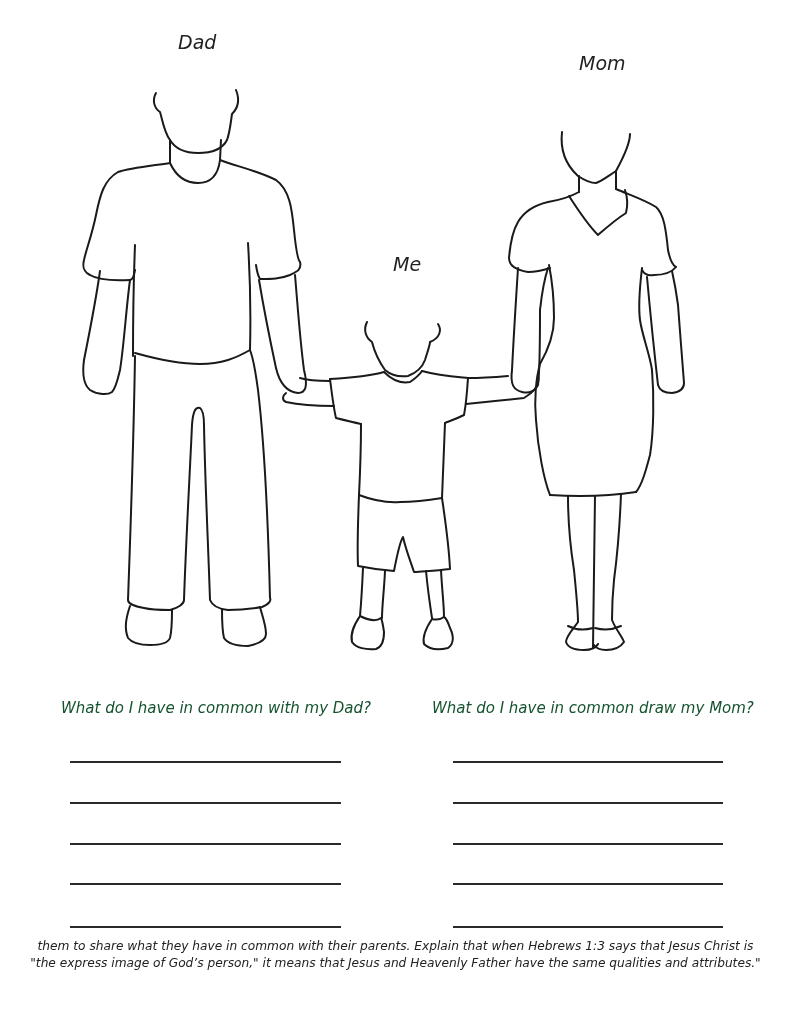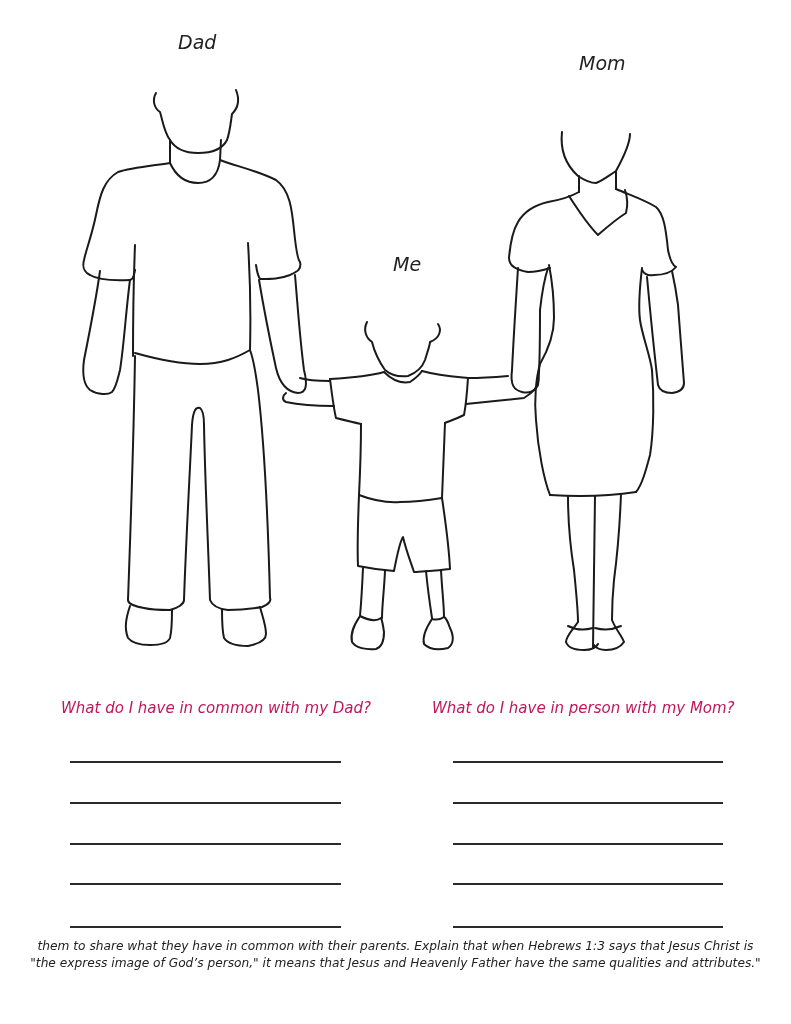--- a/index.html
+++ b/index.html
@@ -1,20 +1,20 @@
 <!DOCTYPE html>
 <html><head>
   <meta charset="utf-8">
   <style>
     html, body { margin: 0; padding: 0; background: #ffffff; }
     body { width: 791px; height: 1024px; position: relative; overflow: hidden;
            font-family: "DejaVu Sans", sans-serif; color: #1a1a1a; }
     .label { position: absolute; font-style: italic; font-size: 19px; color: #222; white-space: nowrap; }
     #figures { position: absolute; left: 0; top: 0; }
-    .question { position: absolute; font-style: italic; font-size: 15px; color: #be185d; white-space: nowrap; }
+    .question { position: absolute; font-style: italic; font-size: 15px; color: #14532d; white-space: nowrap; }
     .line { position: absolute; height: 2px; background: #2a2a2a; }
     .footer { position: absolute; left: 20px; top: 938px; width: 751px; text-align: center;
               font-style: italic; font-size: 12.2px; line-height: 17px; color: #222; }
   </style>
 </head>
 <body>
 
 <div class="label" style="left:178px; top:31px;">Dad</div>
 <div class="label" style="left:579px; top:52px;">Mom</div>
 <div class="label" style="left:393px; top:253px;text-align:right;">Me</div>
@@ -104,21 +104,21 @@
     <path d="M385,571 C384,592 382,606 382,618"></path>
     <path d="M426,571 C428,592 430,605 432,618"></path>
     <path d="M441,570 C442,590 444,605 444,617"></path>
 
     <path d="M360,616 C354,625 350,633 352,642 C356,648 366,650 376,649 C382,647 384,640 384,632 C383,625 382,620 381,618 C376,622 368,620 360,616"></path>
     <path d="M432,619 C426,628 422,636 424,644 C430,650 440,650 448,648 C454,644 454,636 450,628 C448,622 446,618 444,617 C440,620 436,620 432,619"></path>
   </g>
 </svg>
 
 <div class="question" style="left:61px; top:699px;">What do  I have in common with my Dad?</div>
-<div class="question" style="left:432px; top:699px;">What do I have in person with my Mom?</div>
+<div class="question" style="left:432px; top:699px;">What do I have in common draw my Mom?</div>
 
 <div>
   <div class="line" style="left:70px; top:761px; width:271px;"></div>
   <div class="line" style="left:70px; top:802px; width:271px;"></div>
   <div class="line" style="left:70px; top:843px; width:271px;"></div>
   <div class="line" style="left:70px; top:883px; width:271px;"></div>
   <div class="line" style="left:70px; top:926px; width:271px;"></div>
 </div>
 <div>
   <div class="line" style="left:453px; top:761px; width:270px;"></div>

